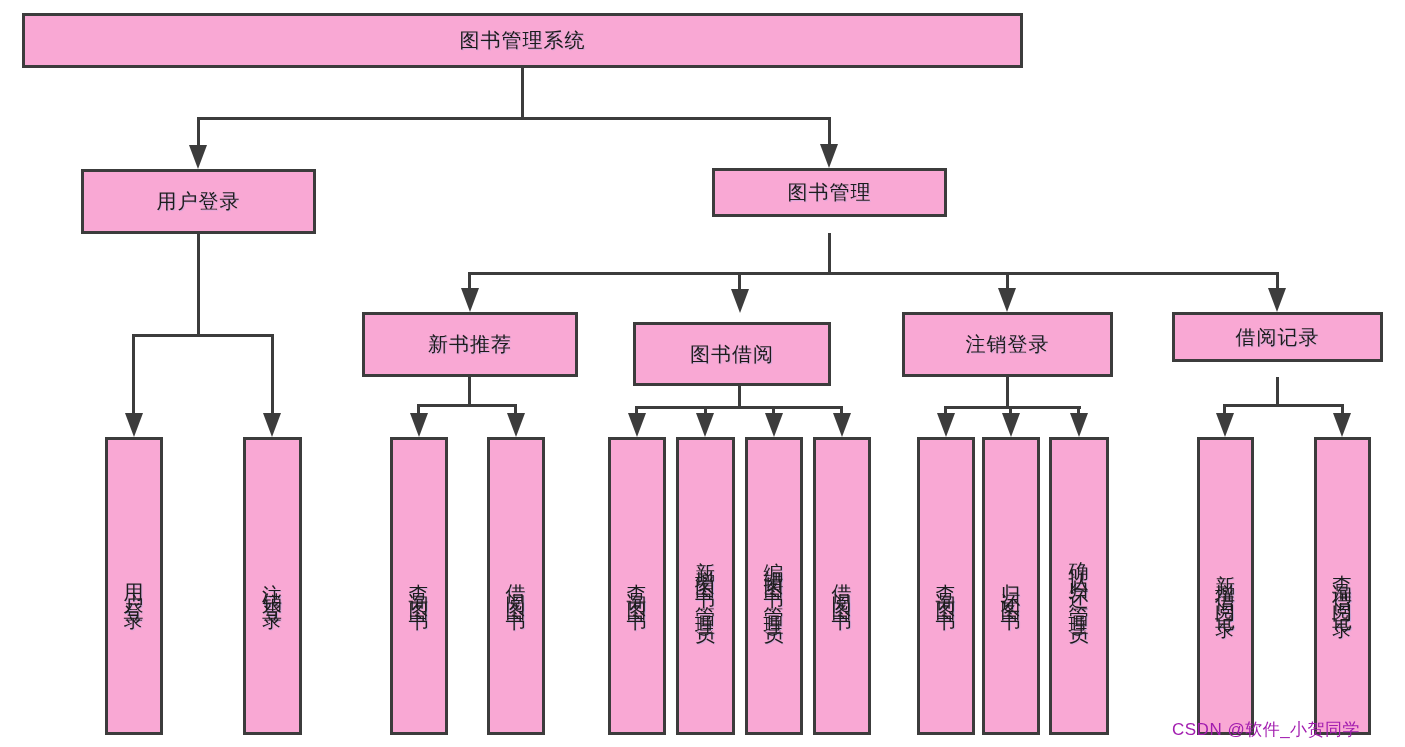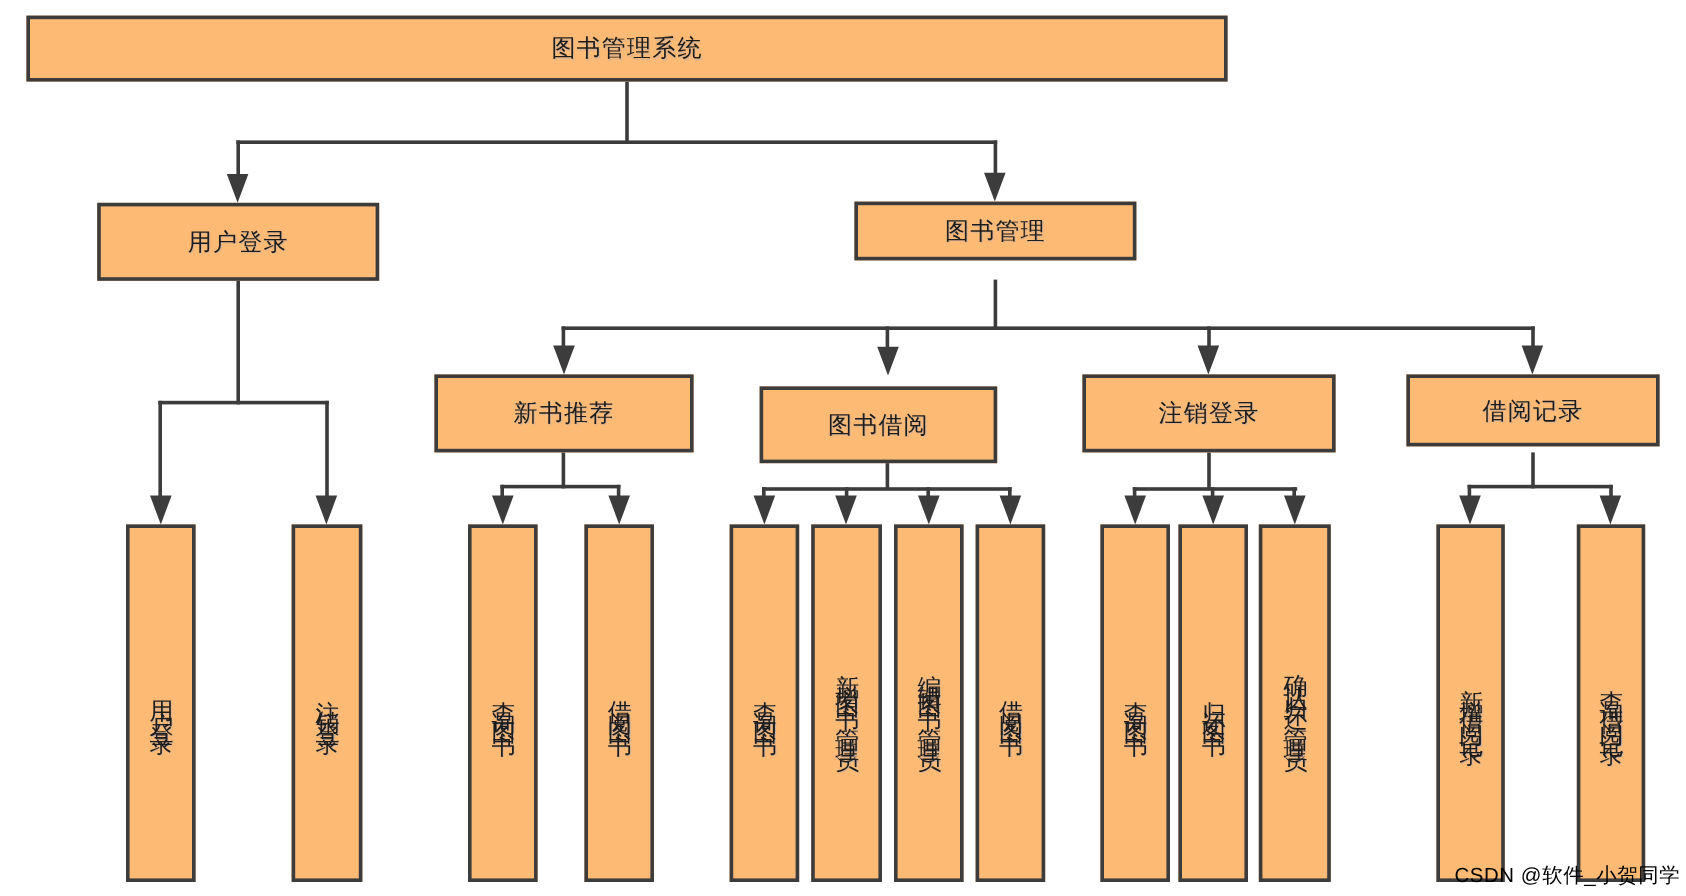--- a/index.html
+++ b/index.html
@@ -3,40 +3,40 @@
 <meta charset="utf-8">
 <style>
   html,body{margin:0;padding:0;background:#ffffff;}
   #canvas{
     position:relative;width:1405px;height:747px;background:#ffffff;
     font-family:"Liberation Sans","DejaVu Sans",sans-serif;
     overflow:hidden;
   }
   .node{
     position:absolute;box-sizing:border-box;
-    border:3px solid #3c3c3c;background:#fdba74;
+    border:3px solid #3c3c3c;background:#f9a8d4;
     display:flex;align-items:center;justify-content:center;
     font-size:20px;color:#1c1c1c;
     text-shadow:1px 1px 0 rgba(130,165,230,0.28);
   }
   .hnode{letter-spacing:1px;}
   .vtext{
     writing-mode:vertical-rl;text-orientation:mixed;
     letter-spacing:9px;line-height:1;
   }
   .hline{position:absolute;height:3px;background:#3c3c3c;}
   .vline{position:absolute;width:3px;background:#3c3c3c;}
   .arrow{
     position:absolute;width:0;height:0;
     border-left:9px solid transparent;border-right:9px solid transparent;
     border-top:24px solid #3c3c3c;
   }
   .watermark{
-    position:absolute;left:1212px;top:718px;
-    font-size:17px;color:#000000;letter-spacing:0.5px;
+    position:absolute;left:1172px;top:718px;
+    font-size:17px;color:#a21caf;letter-spacing:0.5px;
     white-space:nowrap;z-index:20;
   }
 </style>
 </head>
 <body>
 
 <div id="canvas">
 
   <div class="vline" style="left:521px;top:68px;height:50px"></div>
   <div class="hline" style="left:197px;top:117px;width:634px"></div>
@@ -110,21 +110,21 @@
 
   <div class="node hnode" style="left:362px;top:312px;width:216px;height:65px">
     <span>新书推荐</span>
   </div>
   <div class="node hnode" style="left:633px;top:322px;width:198px;height:64px">
     <span>图书借阅</span>
   </div>
   <div class="node hnode" style="left:902px;top:312px;width:211px;height:65px">
     <span>注销登录</span>
   </div>
-  <div class="node hnode" style="left:1172px;top:312px;width:211px;height:60px">
+  <div class="node hnode" style="left:1172px;top:312px;width:211px;height:50px">
     <span>借阅记录</span>
   </div>
 
   <div class="node" style="left:105px;top:437px;width:58px;height:298px">
     <span class="vtext">用户登录</span>
   </div>
   <div class="node" style="left:243px;top:437px;width:59px;height:298px">
     <span class="vtext">注销登录</span>
   </div>
 

